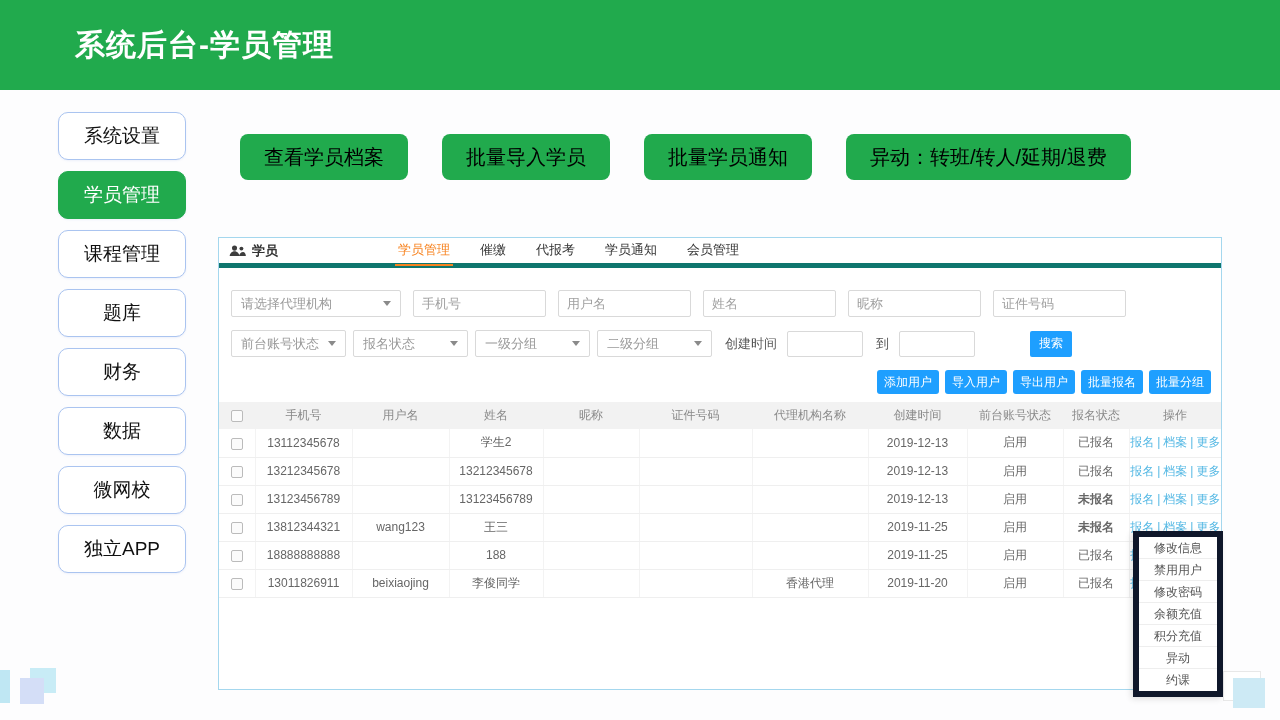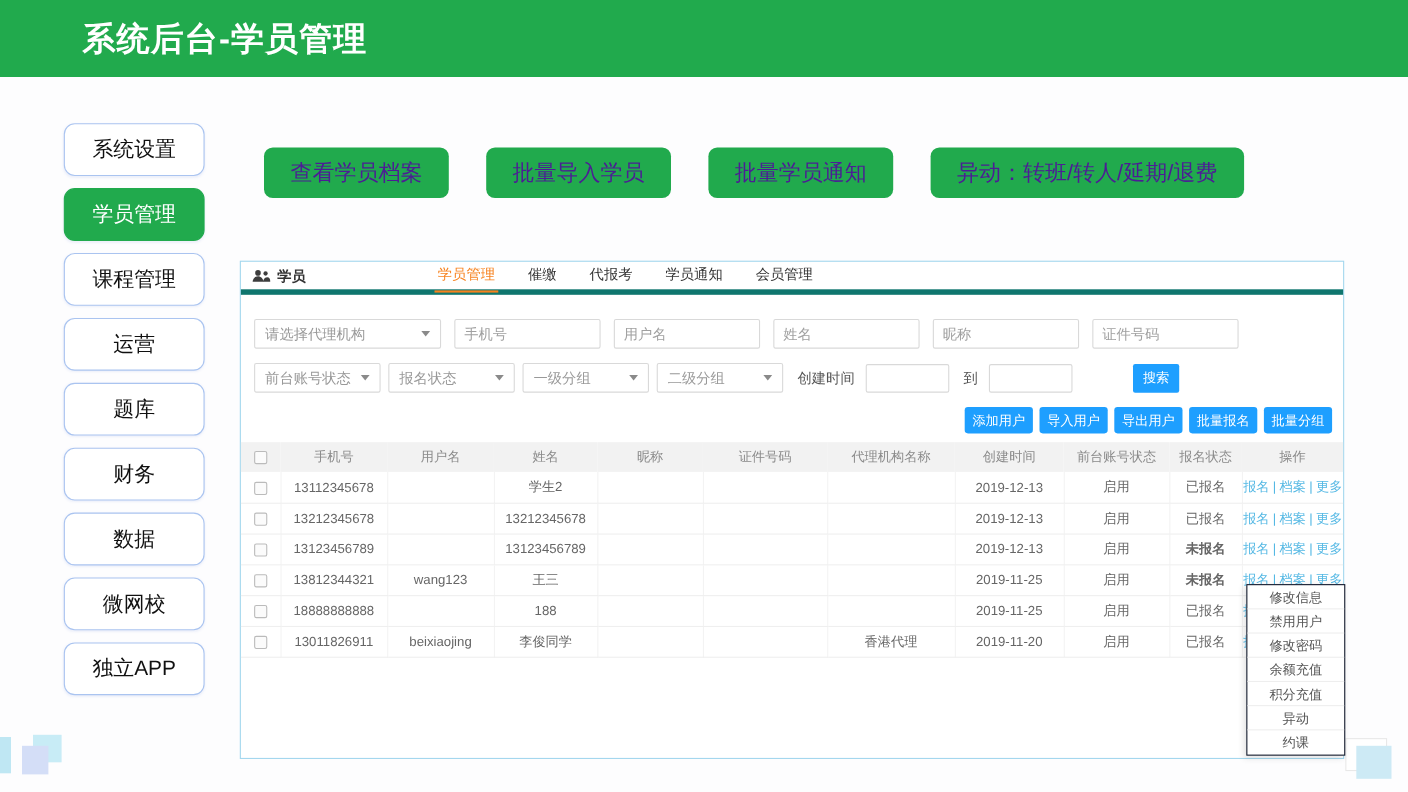--- a/index.html
+++ b/index.html
@@ -3,34 +3,34 @@
 <meta charset="utf-8">
 <style>
   * { margin:0; padding:0; box-sizing:border-box; }
   html,body { width:1280px; height:720px; }
   body {
     font-family:"Liberation Sans","DejaVu Sans",sans-serif;
     background:#fdfdfe; position:relative; overflow:hidden;
     --green:#21aa4d; --blue:#1e9fff; --orange:#f7821e; --link:#54b8e4; --red:#e74c3c;
   }
   
-  .banner { position:absolute; left:0; top:0; width:1280px; height:70px; background:var(--green); display:flex; align-items:center; }
+  .banner { position:absolute; left:0; top:0; width:1280px; height:90px; background:var(--green); display:flex; align-items:center; }
   .banner h1 { color:#fff; font-size:30px; font-weight:700; margin-left:75px; letter-spacing:1px; }
   
   .sidebar { position:absolute; left:58px; top:112px; width:128px;text-align:right; }
   .side-btn {
     width:128px; height:48px; margin-bottom:11px; background:#fff;
     border:1px solid #aac4f0; border-radius:10px; display:flex; align-items:center; justify-content:center;
     font-size:19px; color:#101010; cursor:pointer; box-shadow:0 1px 2px rgba(120,150,220,.12);
   }
   .side-btn.active { background:var(--green); border-color:var(--green); color:#fff; }
   
   .quick-row { position:absolute; left:240px; top:134px; display:flex; gap:34px; }
   .quick-btn {
-    height:46px; background:var(--green); color:#4c1d95; border:none; border-radius:8px;
+    height:46px; background:var(--green); color:#000000; border:none; border-radius:8px;
     font-size:20px; padding:0 24px; display:flex; align-items:center; cursor:pointer;
     font-family:inherit;
   }
   
   .panel { position:absolute; left:218px; top:237px; width:1004px; height:453px; background:#fff; border:1px solid #a4d7ee; z-index:2; }
   .panel-head { height:30px; display:flex; align-items:center; border-bottom:5px solid #0f766e; padding-left:10px; }
   .module { display:flex; align-items:center; }
   .module svg { display:block; }
   .module-label { font-size:13px; font-weight:700; color:#333; margin-left:6px; }
   .tabs { display:flex; margin-left:105px; height:30px; }
@@ -65,21 +65,21 @@
   .grid td { height:28px; font-size:12px; color:#666; text-align:center; border-bottom:1px solid #efefef; border-right:1px solid #f3f3f3; white-space:nowrap; overflow:hidden; }
   .grid td:last-child { border-right:none; }
   .cbx { width:12px; height:12px; border:1px solid #bbb; border-radius:2px; background:#fbfbfb; display:inline-block; vertical-align:middle; cursor:pointer; }
   .red { color:var(--red);font-weight:bold; }
   .op a { color:var(--link); text-decoration:none; cursor:pointer; }
   .op .sep { color:var(--link); margin:0 3px; }
   .op a.hovered { text-decoration:underline; }
   
   .ctx-menu {
     position:absolute; left:1133px; top:531px; width:90px; background:#fff;
-    border:1px solid #0f172a; box-shadow:-2px 2px 6px rgba(0,0,0,.12); z-index:10;
+    border:6px solid #0f172a; box-shadow:-2px 2px 6px rgba(0,0,0,.12); z-index:10;
   }
   .ctx-item { height:22px; line-height:22px; text-align:center; font-size:12px; color:#555; border-bottom:1px solid #eee; cursor:pointer; }
   .ctx-item:last-child { border-bottom:none; }
   
   .deco { position:absolute; z-index:1; }
   .deco-cyan-bl   { left:30px;  top:668px; width:26px; height:25px; background:#c8ecf6; }
   .deco-lav-bl    { left:20px;  top:678px; width:24px; height:26px; background:#d4def7; }
   .deco-edge-bl   { left:-14px; top:670px; width:24px; height:33px; background:#bfe7f3; }
   .deco-white-br  { left:1223px; top:671px; width:38px; height:30px; background:#fff; border:1px solid #e8e8e8; }
   .deco-cyan-br   { left:1233px; top:678px; width:32px; height:30px; background:#cdeaf5; }
@@ -88,21 +88,20 @@
 <body style="--green: #21aa4d; --blue: #1e9fff; --orange: #f7821e; --link: #54b8e4; --red: #e74c3c;">
 
 <div class="banner">
   <h1>系统后台-学员管理</h1>
 </div>
 
 <div class="sidebar">
     <div class="side-btn">系统设置</div>
     <div class="side-btn active">学员管理</div>
     <div class="side-btn">课程管理</div>
-    <div class="side-btn">运营</div>
     <div class="side-btn">题库</div>
     <div class="side-btn">财务</div>
     <div class="side-btn">数据</div>
     <div class="side-btn">微网校</div>
     <div class="side-btn">独立APP</div>
   </div>
 
 <div class="quick-row">
     <button class="quick-btn">查看学员档案</button>
     <button class="quick-btn">批量导入学员</button>

